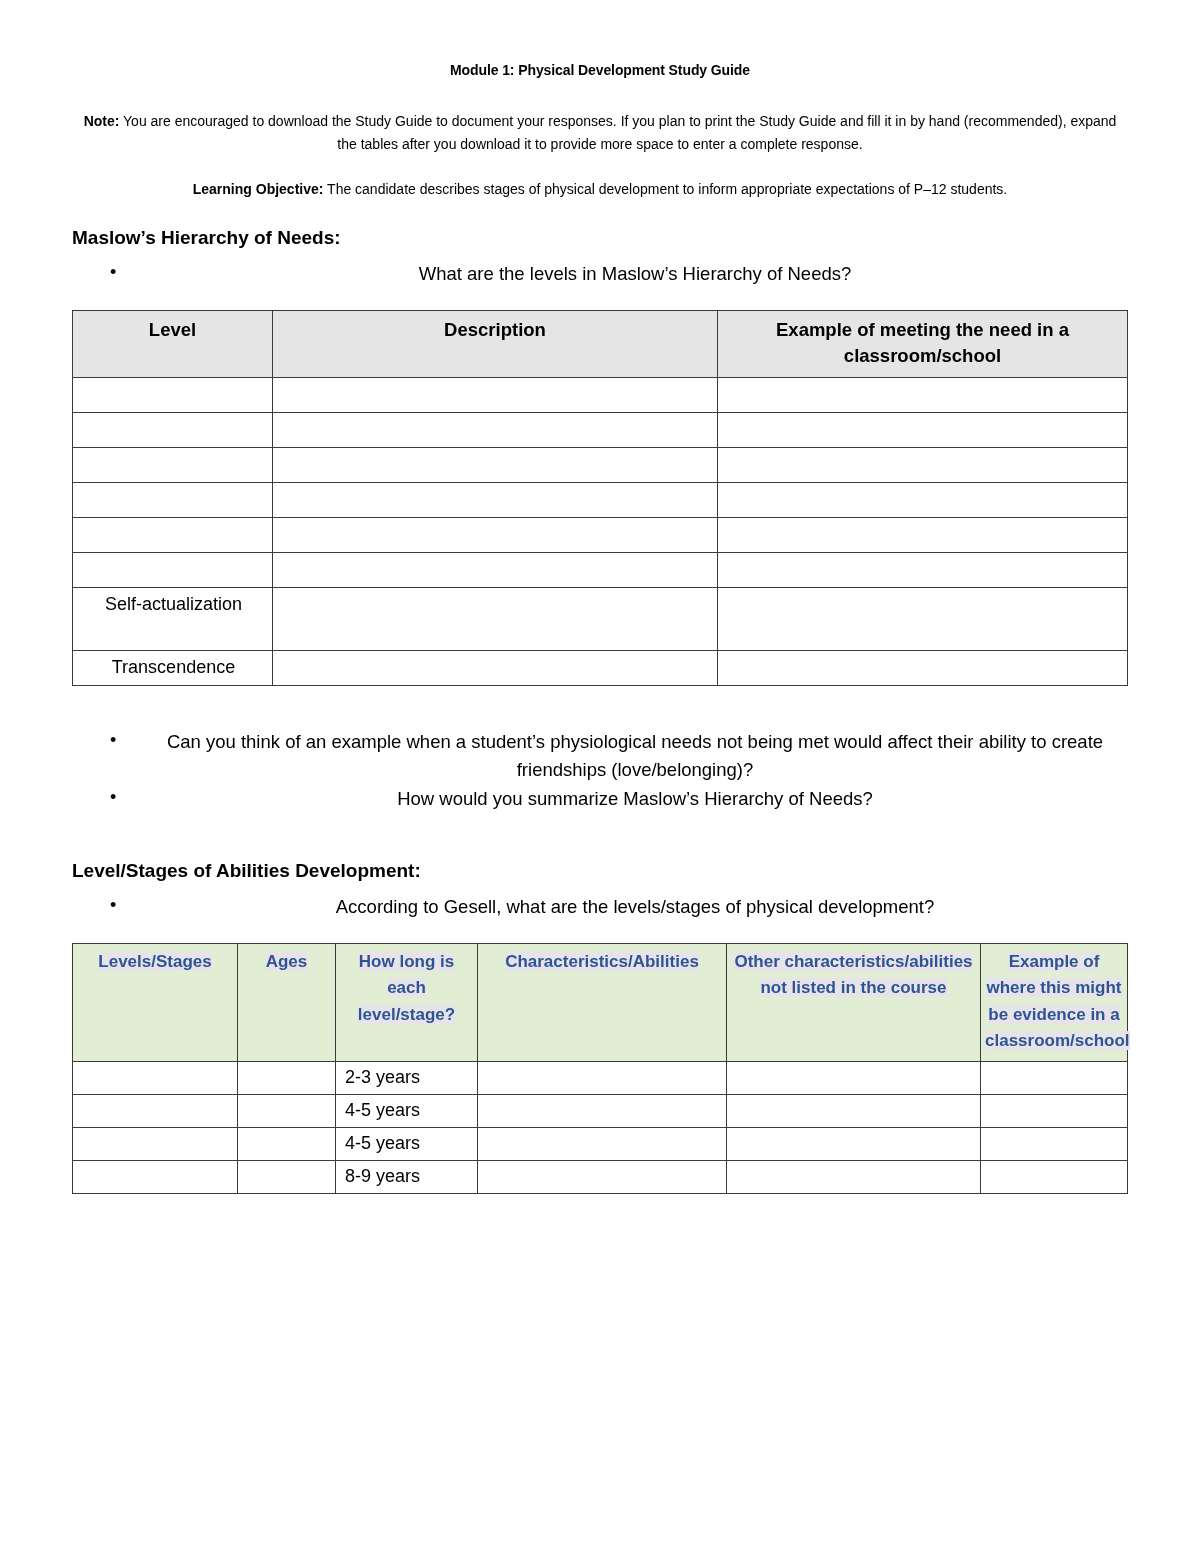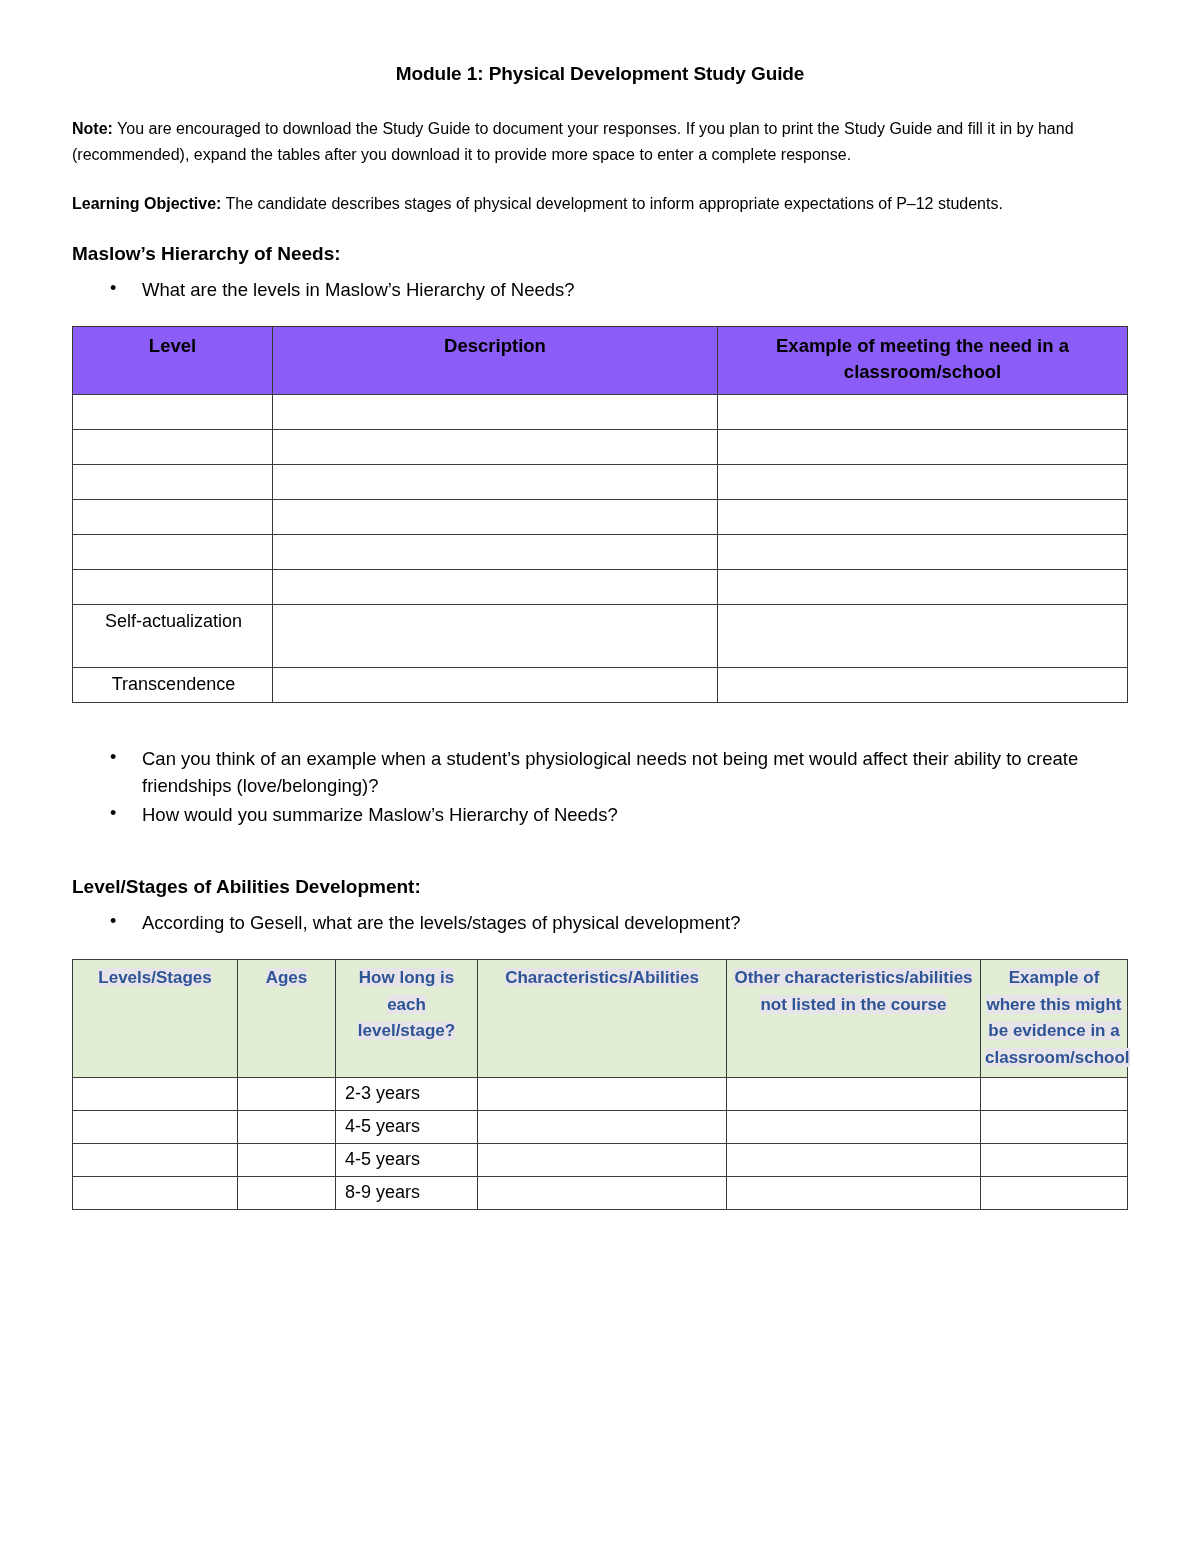--- a/index.html
+++ b/index.html
@@ -17,48 +17,49 @@
   .page {
     position: relative;
     width: 1200px;
     height: 1553px;
     box-sizing: border-box;
     padding: 62px 72px 0 72px;
   }
 
   .doc-title {
     text-align: center;
-    font-size: 19px;
+    font-size: 14px;
     font-weight: bold;
     letter-spacing: -0.1px;
     margin: 0 0 30px 0;
     line-height: 1.25;
   }
 
   .para {
-    font-size: 16px;
+    font-size: 14px;
     line-height: 1.67;
     margin: 0 0 22px 0;
-    text-align: left;
+    text-align: center;
   }
   .para .lead {
     font-weight: bold;
   }
 
   .section-head {
     font-size: 19px;
     font-weight: bold;
     line-height: 1.5;
     margin: 0 0 2px 0;
   }
 
   ul.bullets {
     list-style: none;
     margin: 8px 0 22px 0;
     padding: 0;
+    text-align: center;
   }
   ul.bullets li {
     position: relative;
     font-size: 18.5px;
     line-height: 1.5;
     padding-left: 70px;
     margin: 0 0 0 0;
   }
   ul.bullets li::before {
     content: "\2022";
@@ -83,21 +84,21 @@
     padding: 2px 6px;
     vertical-align: top;
     font-weight: normal;
     font-size: 18px;
     line-height: 1.48;
   }
 
   
   #maslow-table { margin-top: 16px; }
   #maslow-table thead td {
-    background: #8b5cf6;
+    background: #e5e5e5;
     text-align: center;
     font-weight: bold;
     font-size: 18.5px;
     padding: 6px 8px 8px 8px;
     line-height: 1.42;
   }
   #maslow-table tbody td {
     height: 29px;
   }
   #maslow-table tbody td.tall {

